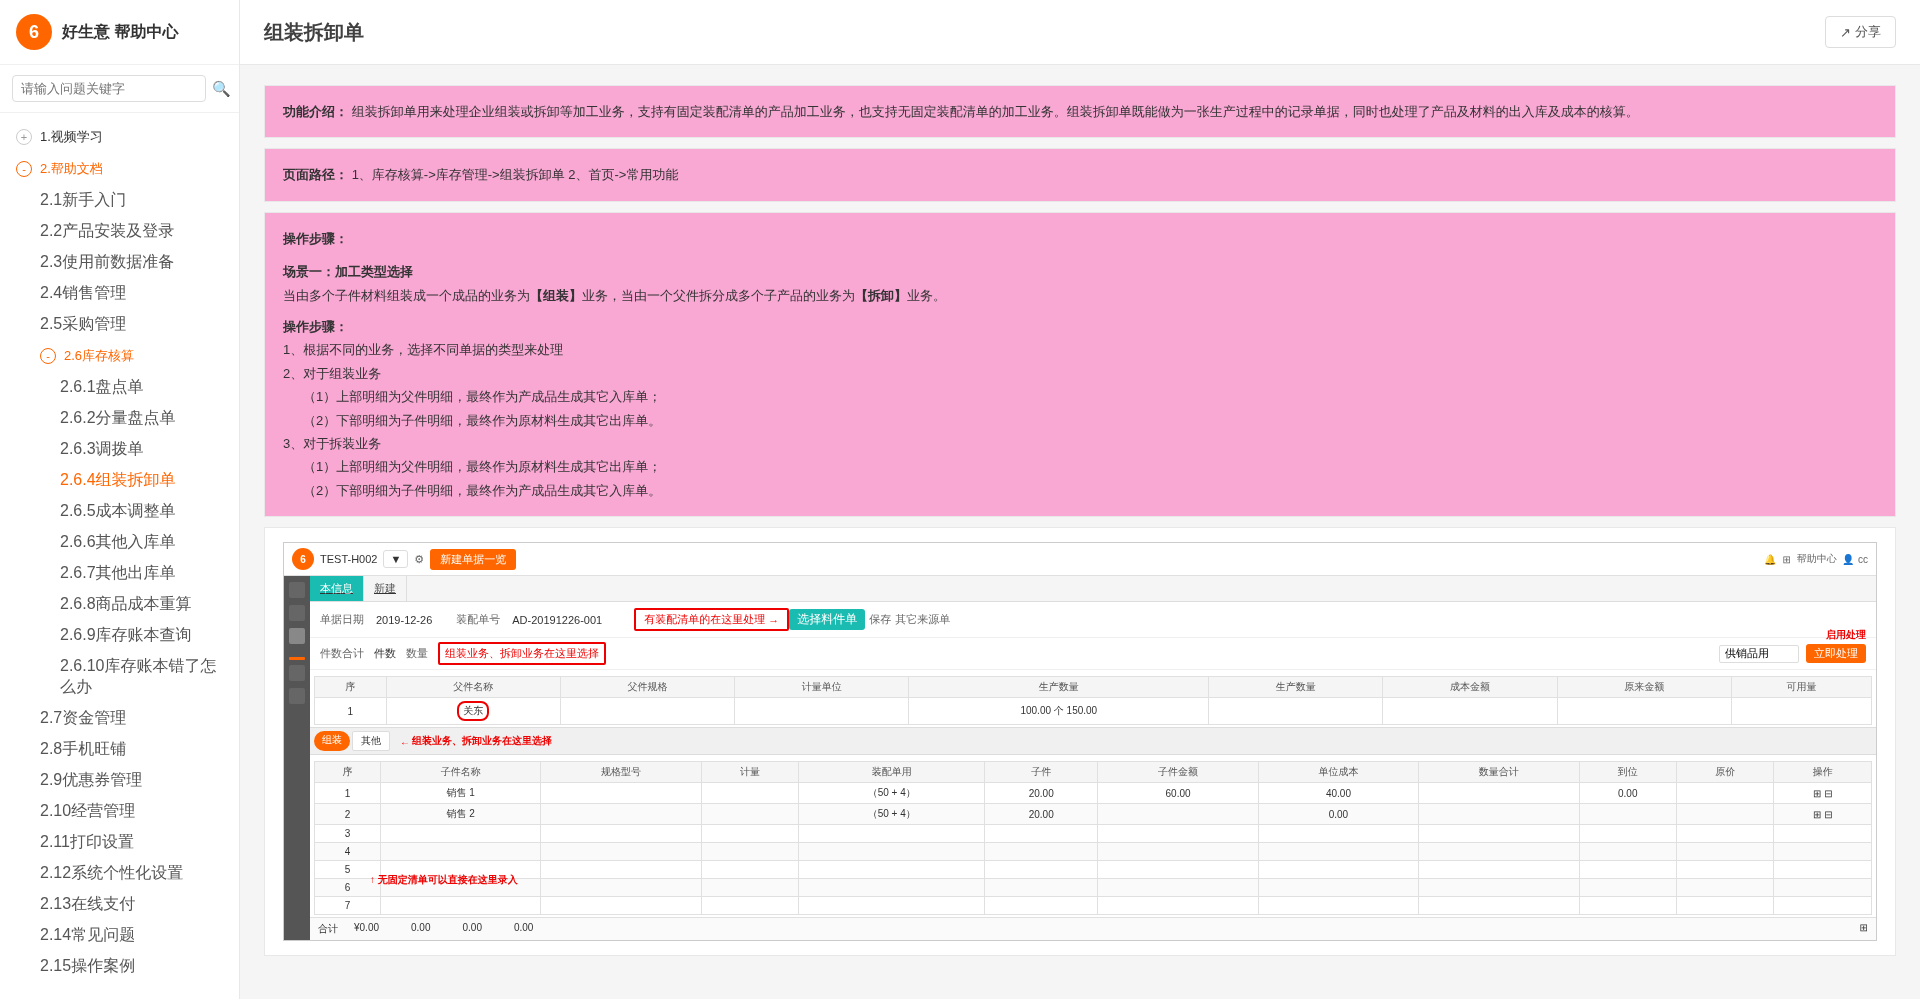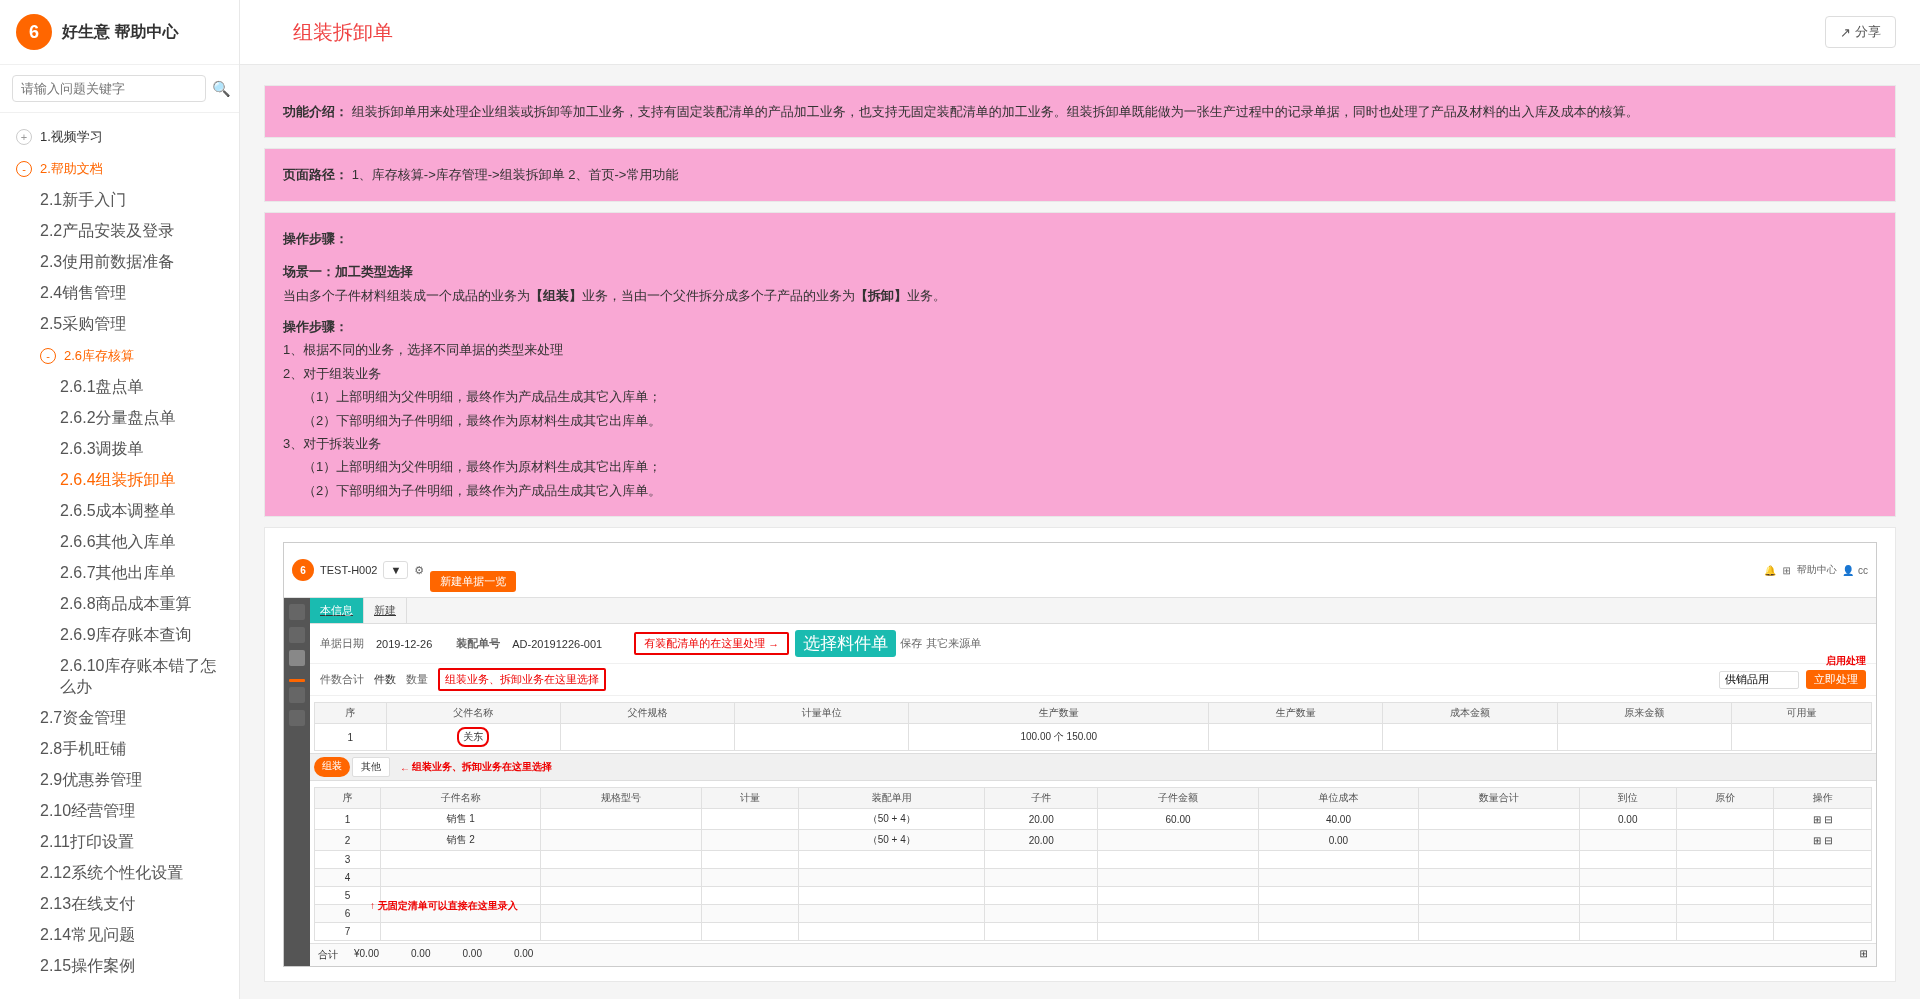--- a/index.html
+++ b/index.html
@@ -129,23 +129,22 @@
     #main-header {
       background: #fff;
       padding: 16px 24px;
       border-bottom: 1px solid #e8e8e8;
       display: flex;
       align-items: center;
       justify-content: space-between;
     }
     #page-title {
       font-size: 20px;
-      font-weight: normal;
-      color: #ef4444;
-      margin-left: 29px;
+      font-weight: bold;
+      color: #404040;
     }
     #share-btn {
       display: flex;
       align-items: center;
       gap: 4px;
       padding: 6px 14px;
       border: 1px solid #ddd;
       border-radius: 4px;
       background: #fff;
       cursor: pointer;
@@ -201,21 +200,20 @@
       color: #fff; font-size: 10px; font-weight: bold;
     }
     .app-btn-orange {
       background: #f60;
       color: #fff;
       border: none;
       border-radius: 3px;
       padding: 3px 8px;
       font-size: 11px;
       cursor: pointer;
-      margin-top: 23px;
     }
     .app-icons { display: flex; gap: 6px; align-items: center; margin-left: auto; font-size: 10px; color: #666; }
     .app-table { width: 100%; border-collapse: collapse; font-size: 10px; margin-top: 4px; }
     .app-table th { background: #f5f5f5; padding: 3px 5px; border: 1px solid #e0e0e0; color: #555; font-weight: normal; text-align: center; }
     .app-table td { padding: 3px 5px; border: 1px solid #e0e0e0; text-align: center; color: #333; }
     .app-table tr:nth-child(even) td { background: #fafafa; }
 
     .screenshot-wrapper {
       position: relative;
       font-size: 11px;
@@ -359,29 +357,29 @@
             <div style="flex:1; padding:0;">
 
               <div style="display:flex; gap:0; background:#f5f5f5; border-bottom:1px solid #ddd;text-decoration:underline;">
                 <div style="padding:5px 10px;font-size:11px;background:#1abbb0;color:#fff;border-right:1px solid #ddd;cursor:pointer;">本信息</div>
                 <div style="padding:5px 10px;font-size:11px;background:#f5f5f5;color:#555;border-right:1px solid #ddd;cursor:pointer;">新建</div>
               </div>
 
               <div style="padding:6px 10px;display:flex;gap:12px;align-items:center;font-size:11px;border-bottom:1px solid #f0f0f0;flex-wrap:wrap;">
                 <span style="color:#666;">单据日期</span>
                 <span style="color:#333;">2019-12-26</span>
-                <span style="color:#666;margin-left:12px;font-weight:bold;">装配单号</span>
+                <span style="color:#666;margin-left:12px;">装配单号</span>
                 <span style="color:#333;">AD-20191226-001</span>
 
                 <div style="position:relative;display:flex;align-items:center;">
                   <div style="border:2px solid #e00;padding:2px 8px;font-size:11px;color:#e00;border-radius:2px;margin-left:20px;">
                     <span>有装配清单的在这里处理</span>
                     <span> →</span>
                   </div>
-                  <button style="background:#1abbb0;color:#fff;border:none;border-radius:3px;padding:2px 8px;font-size:17px;cursor:pointer;margin-left:6px;">选择料件单</button>
+                  <button style="background:#1abbb0;color:#fff;border:none;border-radius:3px;padding:2px 8px;font-size:12px;cursor:pointer;">选择料件单</button>
                   <span style="font-size:11px;color:#666;margin-left:4px;">保存</span>
                   <span style="font-size:11px;color:#666;margin-left:4px;">其它来源单</span>
                 </div>
               </div>
 
               <div style="padding:4px 10px;display:flex;align-items:center;gap:10px;font-size:11px;border-bottom:1px solid #f0f0f0;background:#fff;">
                 <span style="color:#666;">件数合计</span>
                 <span>件数</span>
                 <span style="color:#666;">数量</span>
 

